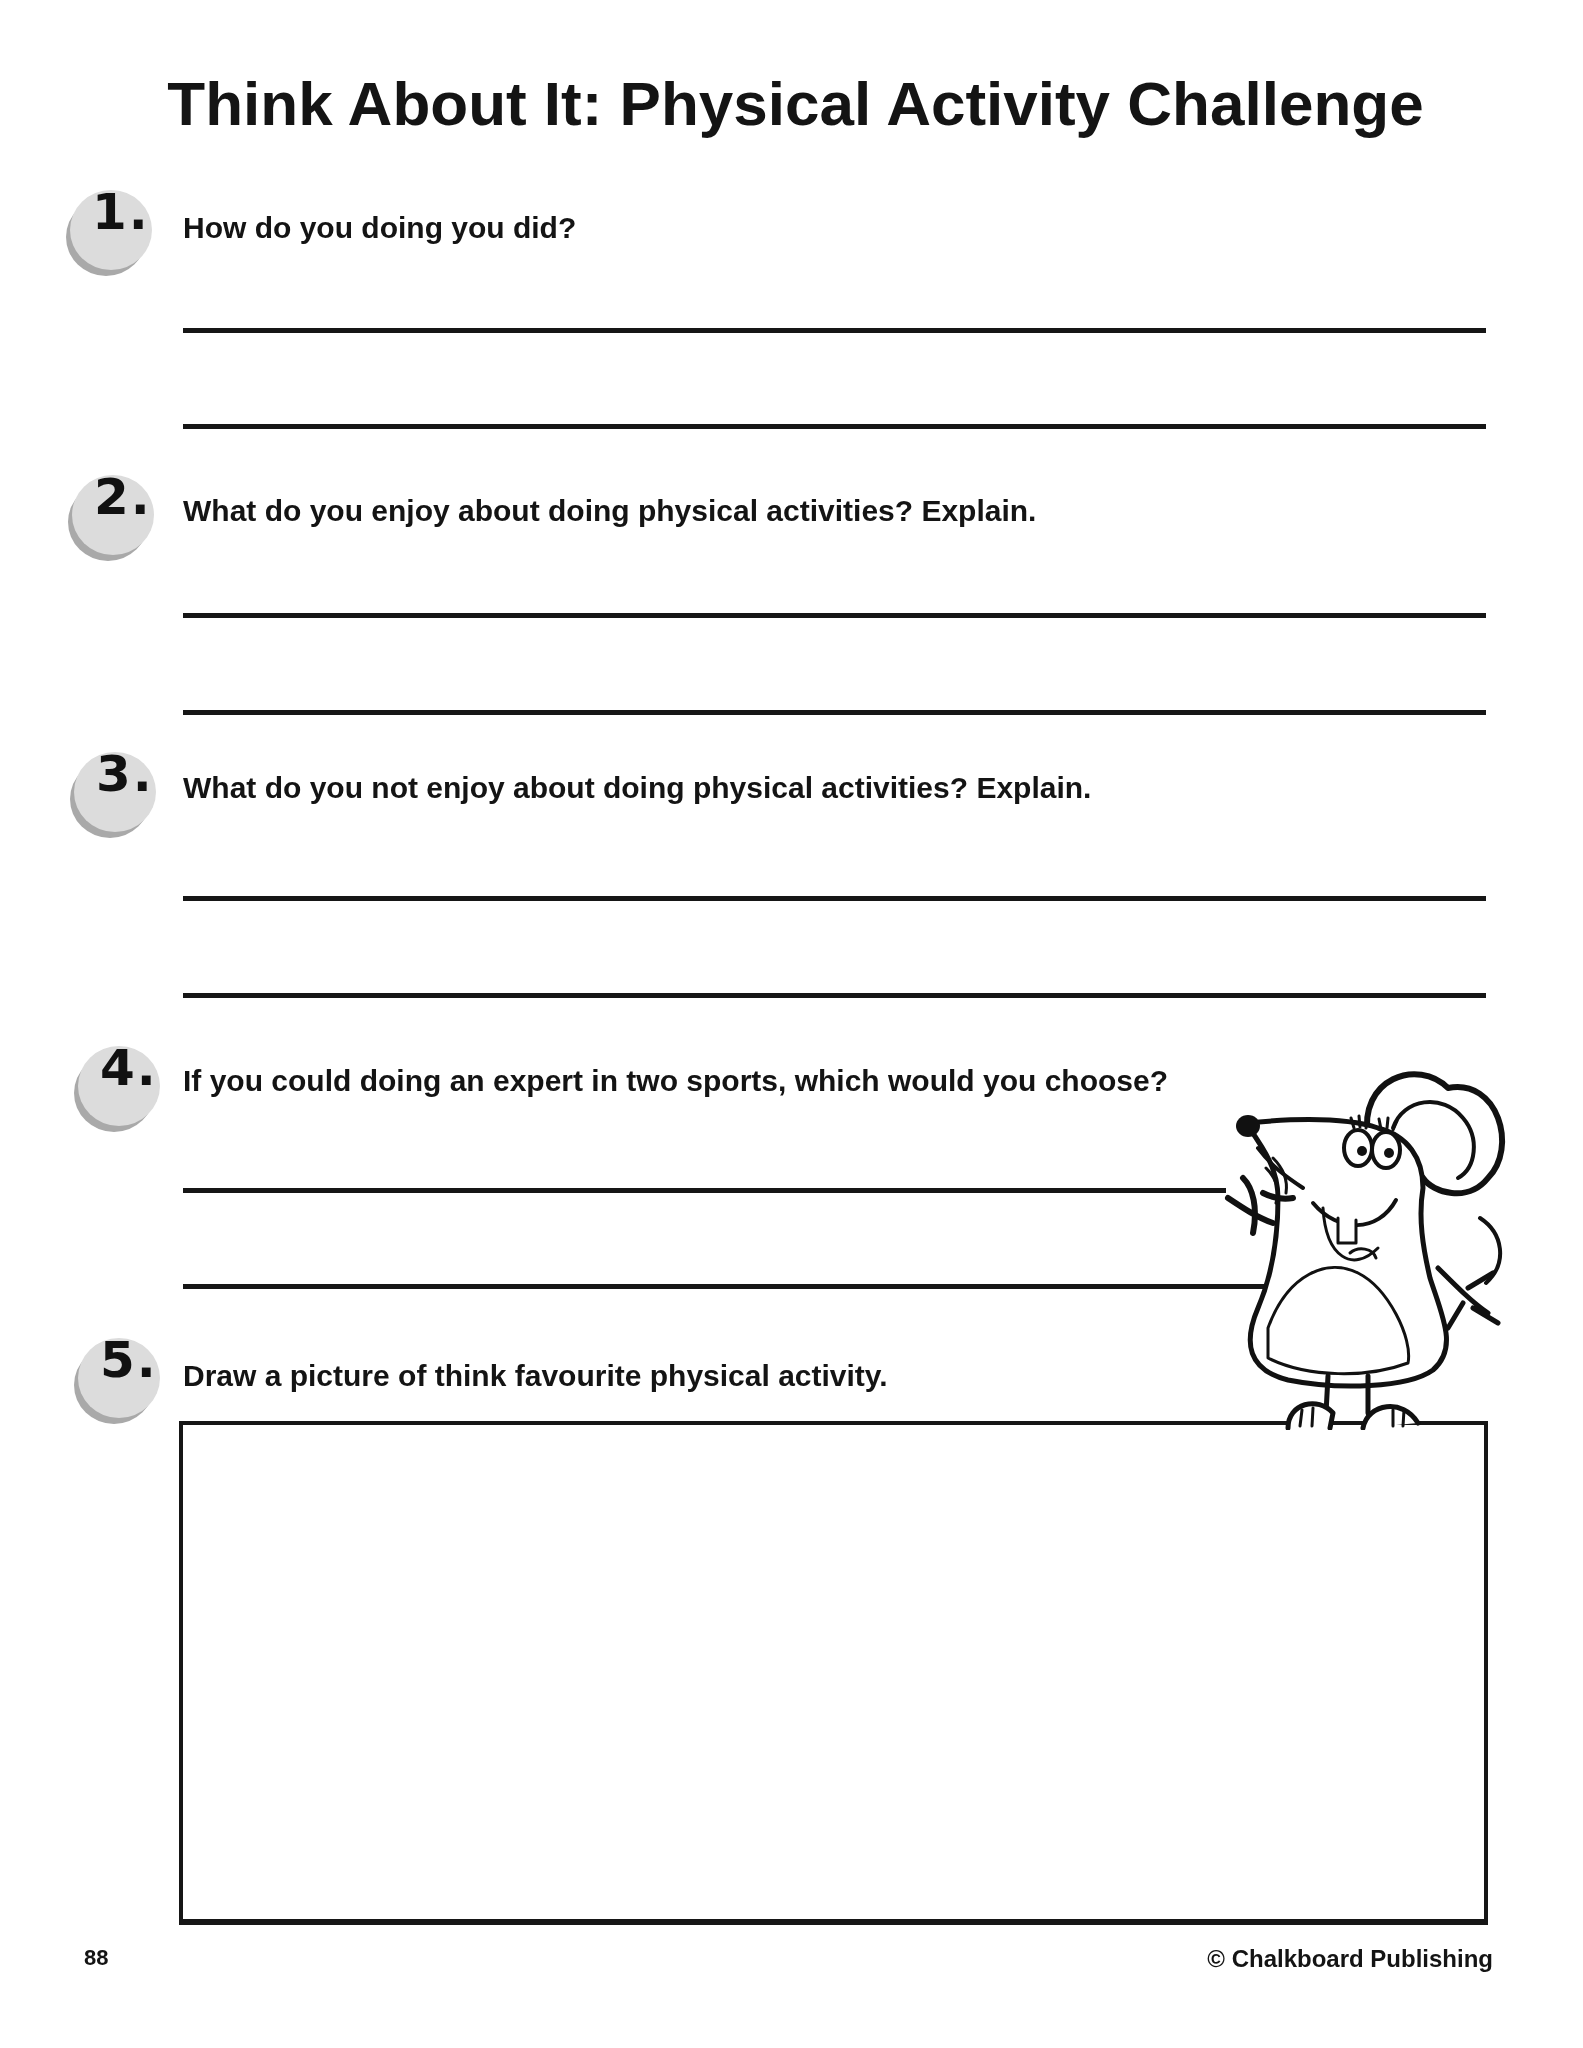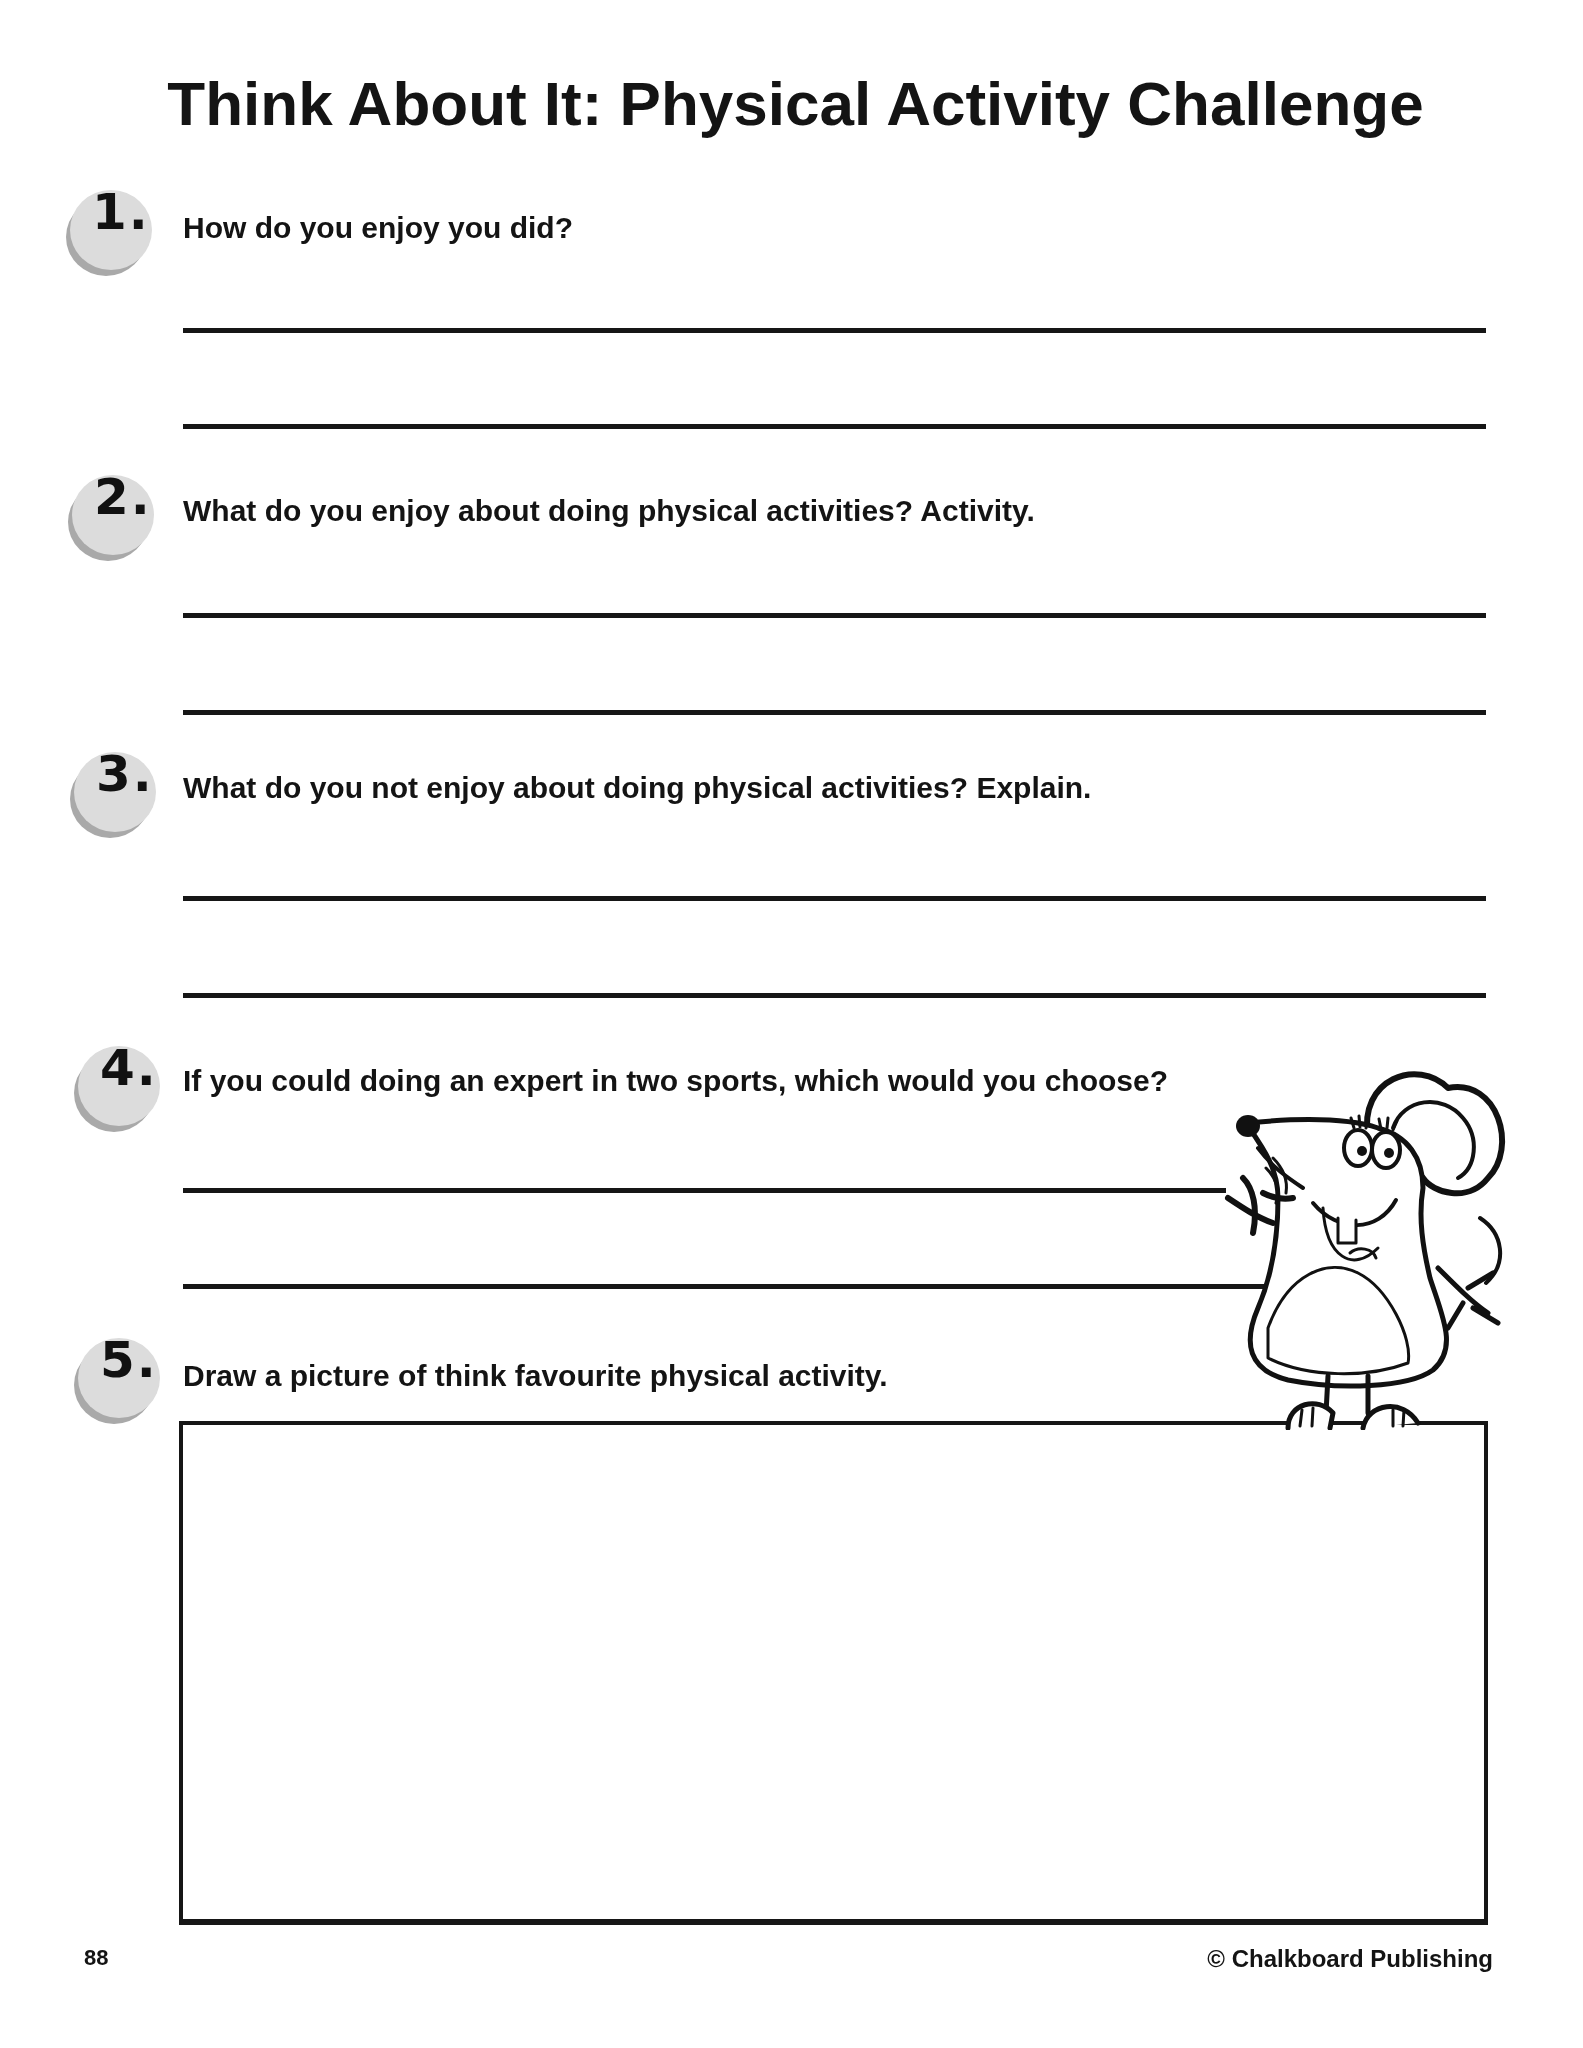--- a/index.html
+++ b/index.html
@@ -28,32 +28,32 @@
 <body>
 
 <h1 class="title">Think About It: Physical Activity Challenge</h1>
 
 <div class="question">
   <div class="bullet" style="left:66px; top:190px;">
     <div class="shadow"></div>
       <div class="disc"></div>
     <span class="num">1.</span>
   </div>
-  <div class="qtext" style="top:210px;">How do you enjoy you did?</div>
+  <div class="qtext" style="top:210px;">How do you doing you did?</div>
   <div class="answer-line" style="top:328px; width:1303px;"></div>
   <div class="answer-line" style="top:424px; width:1303px;"></div>
 </div>
 
 <div class="question">
   <div class="bullet" style="left:68px; top:475px;">
     <div class="shadow"></div>
       <div class="disc"></div>
     <span class="num">2.</span>
   </div>
-  <div class="qtext" style="top:493px;">What do you enjoy about doing physical activities? Activity.</div>
+  <div class="qtext" style="top:493px;">What do you enjoy about doing physical activities? Explain.</div>
   <div class="answer-line" style="top:613px; width:1303px;"></div>
   <div class="answer-line" style="top:710px; width:1303px;"></div>
 </div>
 
 <div class="question">
   <div class="bullet" style="left:70px; top:752px;">
     <div class="shadow"></div>
       <div class="disc"></div>
     <span class="num">3.</span>
   </div>

